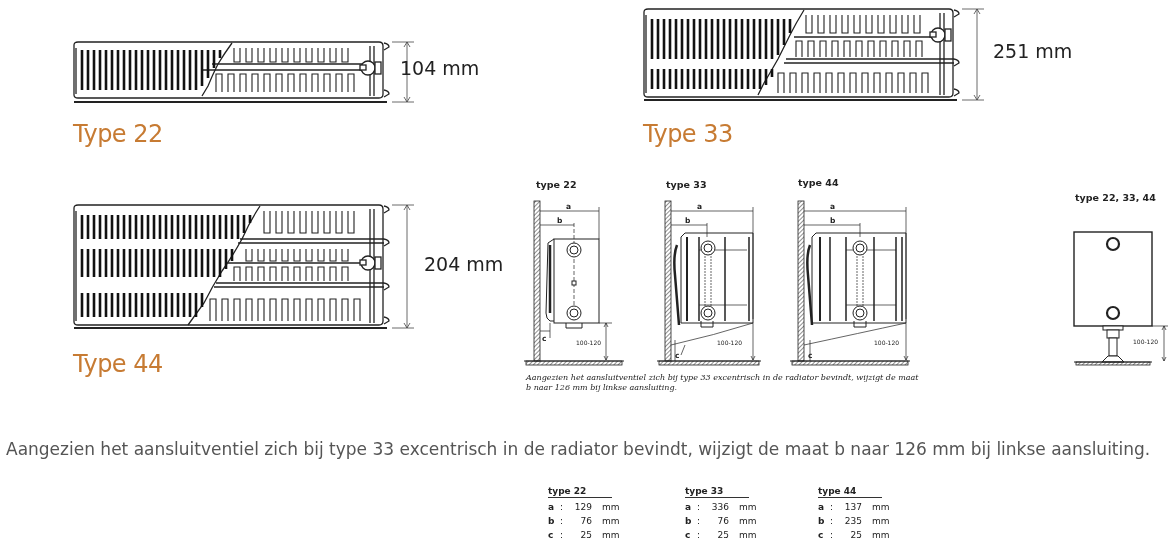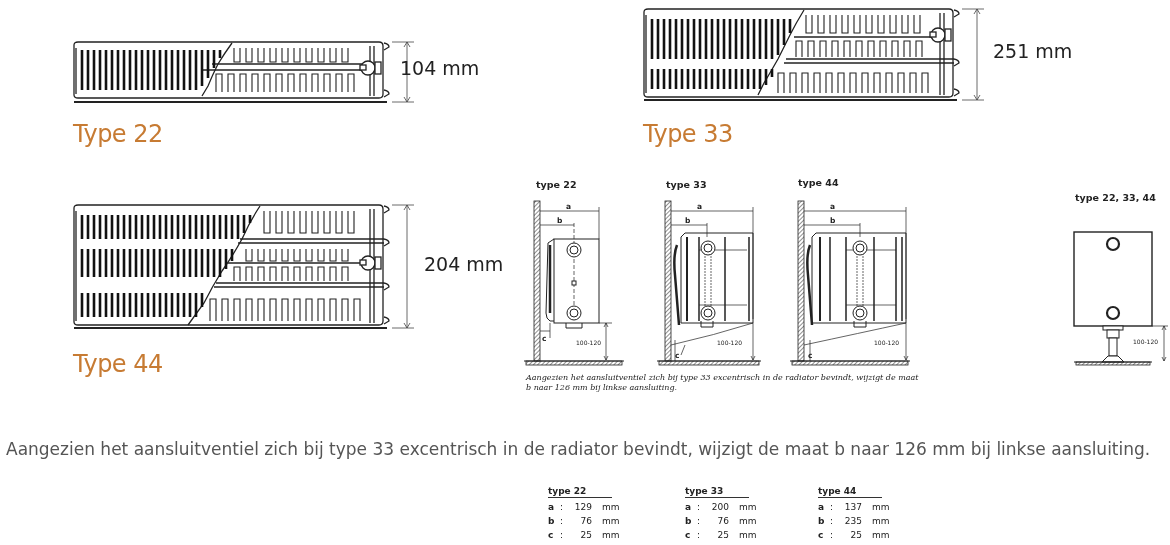--- a/index.html
+++ b/index.html
@@ -569,21 +569,21 @@
       <span class="spec-val">25</span>
       <span class="spec-unit">mm</span>
     </div>
 </div>
 
 <div class="abs spec-table" style="left:685px;top:486px">
   <div class="spec-head">type 33</div>
   <div class="spec-row">
       <span class="spec-key">a</span>
       <span class="spec-sep">:</span>
-      <span class="spec-val">200</span>
+      <span class="spec-val">336</span>
       <span class="spec-unit">mm</span>
     </div>
   <div class="spec-row">
       <span class="spec-key">b</span>
       <span class="spec-sep">:</span>
       <span class="spec-val">76</span>
       <span class="spec-unit">mm</span>
     </div>
   <div class="spec-row">
       <span class="spec-key">c</span>

